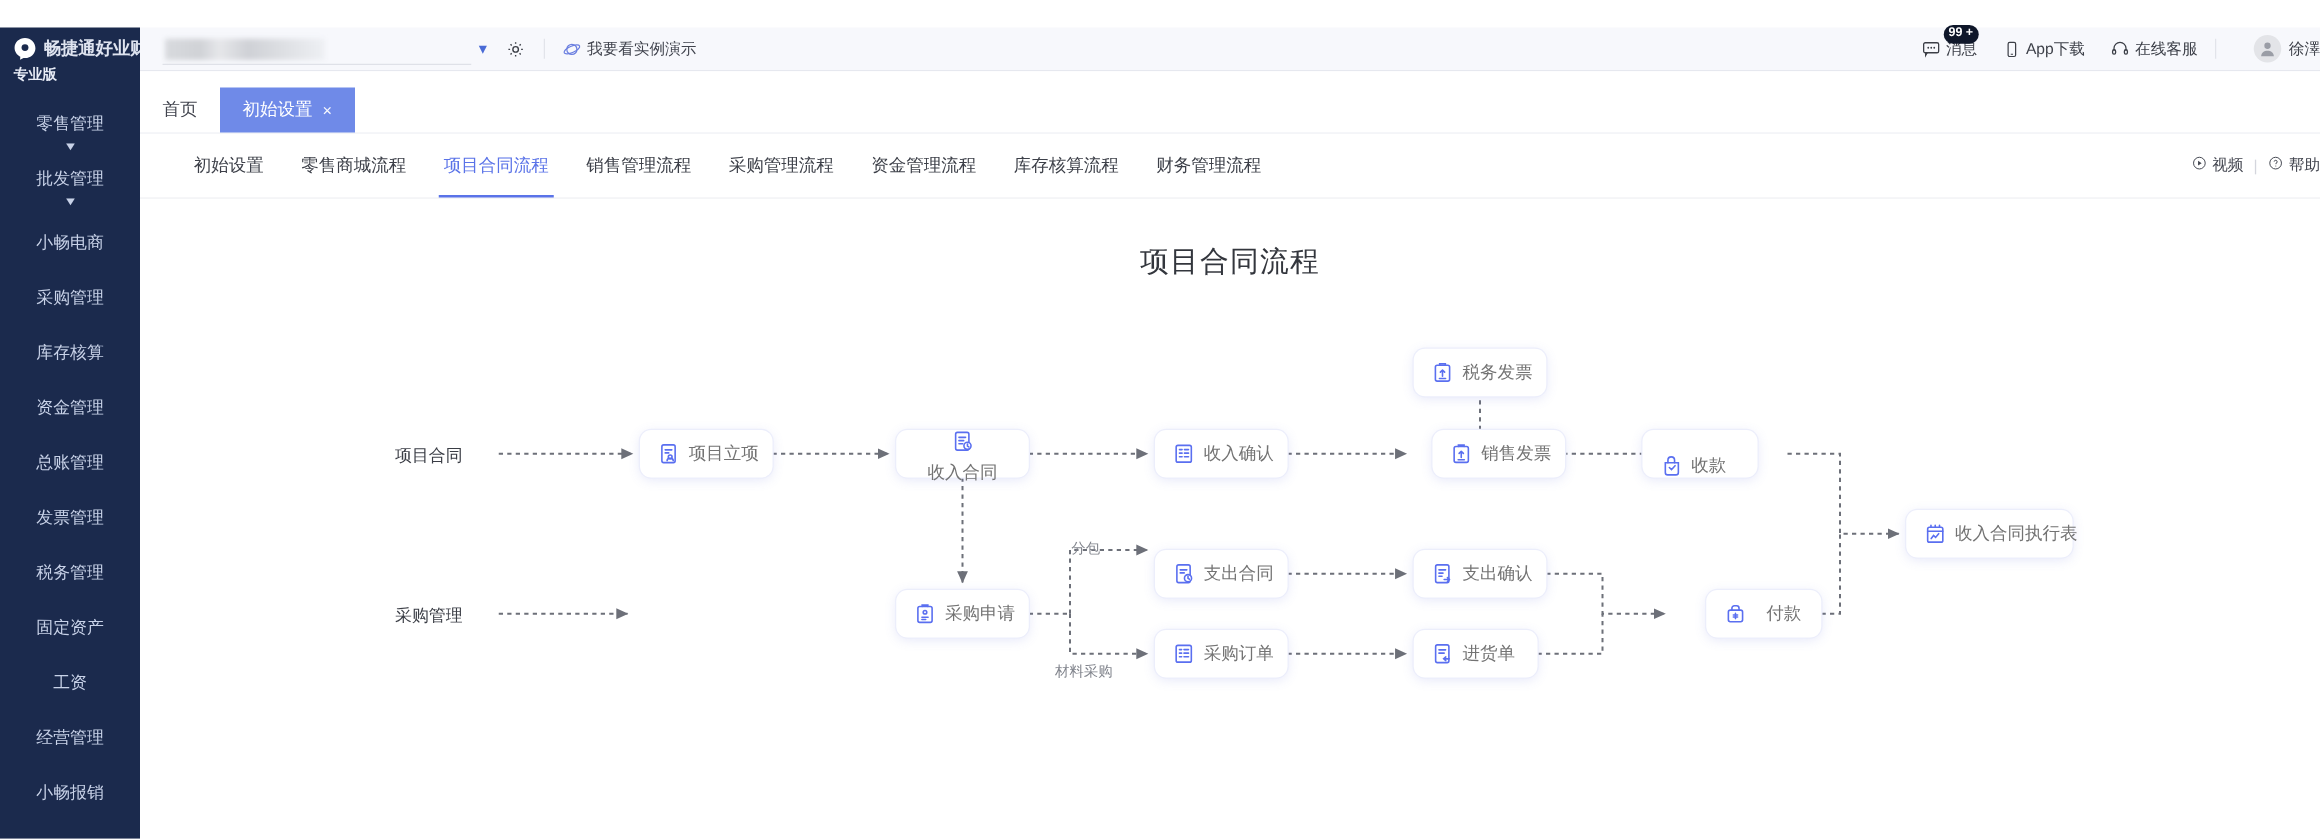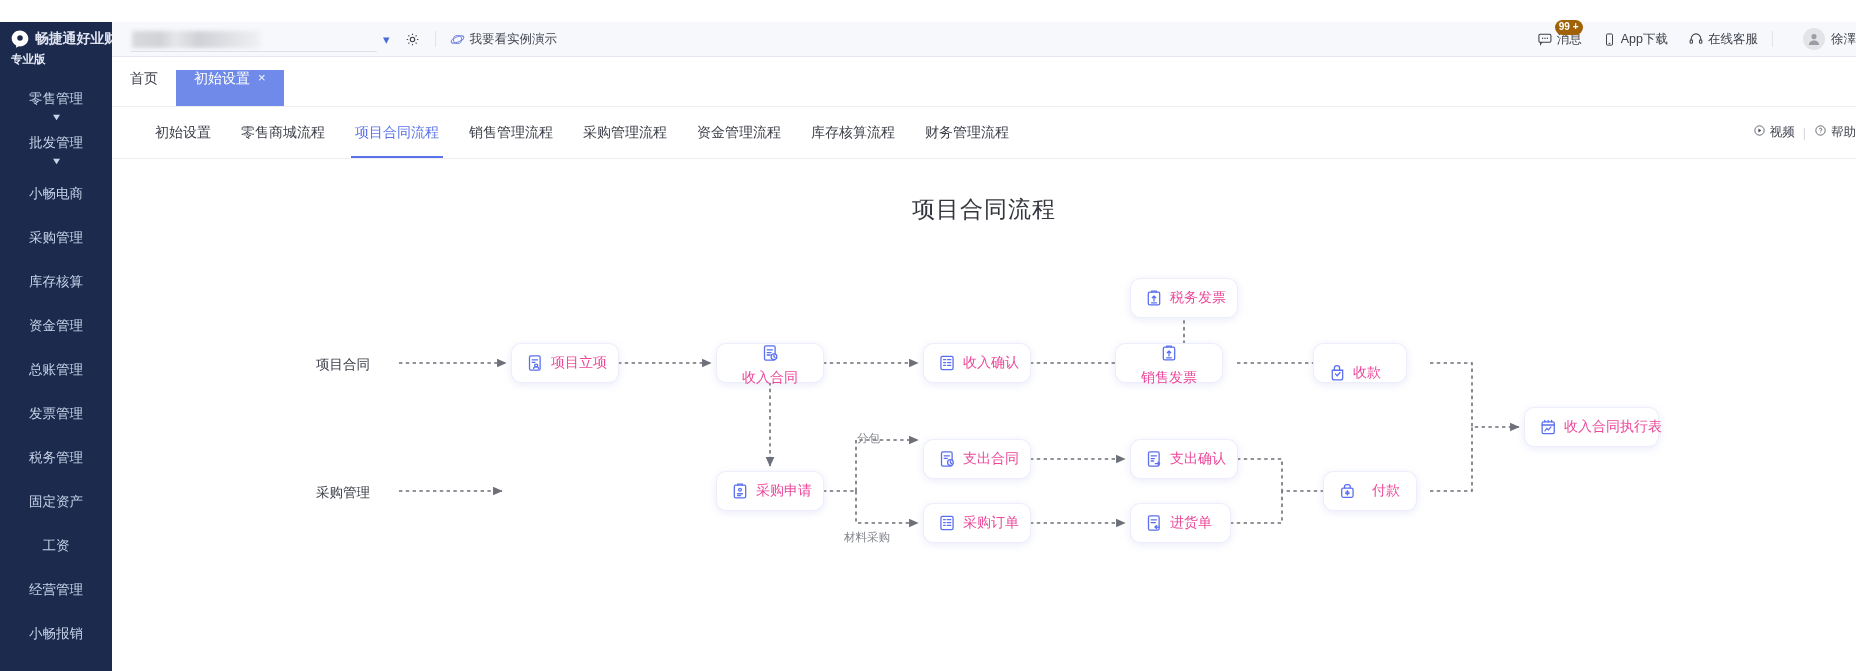--- a/index.html
+++ b/index.html
@@ -66,39 +66,39 @@
   #header-right {
     margin-left: auto; display: flex; align-items: center; padding-right: 0;
     height: 100%;
   }
   .hr-item {
     display: flex; align-items: center; gap: 4px; font-size: 12.5px; color: #3d4049;
     margin-left: 20px; cursor: pointer; position: relative; white-space: nowrap;
   }
   .badge {
     position: absolute; top: -11px; left: 18px;
-    background: #a16207; color: #fff; font-size: 10px; line-height: 1;
+    background: #0f172a; color: #fff; font-size: 10px; line-height: 1;
     padding: 2px 4px 3px 4px; border-radius: 9px; font-weight: 700;
     white-space: nowrap;
   }
   #avatar {
     width: 22px; height: 22px; border-radius: 50%; background: #e3e4e8;
     display: flex; align-items: center; justify-content: center;
     margin-left: 16px; flex: none;
   }
   #username { font-size: 12.5px; color: #3d4049; margin-left: 6px; white-space: nowrap; }
 
   
   #pagetabs {
     position: absolute; left: 112px; top: 57px; right: 0; height: 50px;
     background: #fff; display: flex; align-items: flex-end;
     border-bottom: 1px solid #eceef3;
   }
   .ptab {
-    height: 36px; padding: 0 18px; display: flex; gap: 8px;
+    height: 36px; padding: 0 18px; display: flex; align-items: center; gap: 8px;
     font-size: 14px; color: #41444e; cursor: pointer;
   }
   .ptab.active { background: #6f8ae8; color: #fff; }
   .ptab .x { font-size: 13px; opacity: .95; }
 
   
   #subtabs {
     position: absolute; left: 112px; top: 107px; right: 0; height: 52px;
     background: #fff; display: flex; align-items: center;
     border-bottom: 1px solid #edeef2;
@@ -126,21 +126,21 @@
   #chart-title {
     position: absolute; left: 0; right: 0; top: 35px; text-align: center;
     font-size: 23px; color: #33363d; letter-spacing: 1px;
   }
   #svg-layer { position: absolute; left: 0; top: 0; width: 1744px; height: 512px; }
 
   .node {
     position: absolute; display: flex; align-items: center; gap: 7px;
     background: #fff; border-radius: 9px; padding: 0 14px; height: 38px;
     box-shadow: 0 0 0 1px #eceefb, 0 2px 9px rgba(99,110,220,.17);
-    font-size: 14px; color: #ec4899; white-space: nowrap; cursor: pointer;
+    font-size: 14px; color: #737373; white-space: nowrap; cursor: pointer;
   }
   .node .ic { width: 18px; height: 18px; flex: none; display: block; }
   .rowlabel {
     position: absolute; font-size: 13.5px; color: #3a3d45; white-space: nowrap;
   }
   .edgelabel {
     position: absolute; font-size: 11.5px; color: #82858d; white-space: nowrap;
   }
 </style>
 </head>
@@ -378,21 +378,21 @@
         </div>
         <div class="node" style="left: 1019px; top: 120px; width: 106px;">
           <svg viewBox="0 0 18 19" class="ic">
             <rect x="3" y="3.4" width="12" height="13.4" rx="1.5" fill="none" stroke="#5a6ff0" stroke-width="1.35" stroke-linecap="round"></rect>
             <path d="M6.6 3.4V2.2h4.8v1.2" fill="none" stroke="#5a6ff0" stroke-width="1.35" stroke-linecap="round"></path>
             <path d="M9 12.6V7.4M9 7.4L7.2 9.2M9 7.4l1.8 1.8" fill="none" stroke="#5a6ff0" stroke-width="1.35" stroke-linecap="round"></path>
             <path d="M6.4 14.6h5.2" fill="none" stroke="#5a6ff0" stroke-width="1.35" stroke-linecap="round"></path>
           </svg>
           <span>税务发票</span>
         </div>
-        <div class="node" style="left: 1004px; top: 185px; width: 106px; flex-direction: column;">
+        <div class="node" style="left: 1034px; top: 185px; width: 106px;">
           <svg viewBox="0 0 18 19" class="ic">
             <rect x="3" y="3.4" width="12" height="13.4" rx="1.5" fill="none" stroke="#5a6ff0" stroke-width="1.35" stroke-linecap="round"></rect>
             <path d="M6.6 3.4V2.2h4.8v1.2" fill="none" stroke="#5a6ff0" stroke-width="1.35" stroke-linecap="round"></path>
             <path d="M9 12.6V7.4M9 7.4L7.2 9.2M9 7.4l1.8 1.8" fill="none" stroke="#5a6ff0" stroke-width="1.35" stroke-linecap="round"></path>
             <path d="M6.4 14.6h5.2" fill="none" stroke="#5a6ff0" stroke-width="1.35" stroke-linecap="round"></path>
           </svg>
           <span>销售发票</span>
         </div>
         <div class="node" style="left: 1202px; top: 185px; width: 92px; align-items: flex-end;">
           <svg viewBox="0 0 18 19" class="ic">
@@ -444,21 +444,21 @@
           <span>采购订单</span>
         </div>
         <div class="node" style="left: 1019px; top: 345px; width: 99px;">
           <svg viewBox="0 0 18 19" class="ic">
             <rect x="3.2" y="2" width="11.2" height="15" rx="1.5" fill="none" stroke="#5a6ff0" stroke-width="1.35" stroke-linecap="round"></rect>
             <path d="M6 6.2h5.6M6 9h4.4" fill="none" stroke="#5a6ff0" stroke-width="1.35" stroke-linecap="round"></path>
             <path d="M14.6 13.8h-4.6M11.8 12.2l-1.8 1.6 1.8 1.6" fill="none" stroke="#5a6ff0" stroke-width="1.35" stroke-linecap="round"></path>
           </svg>
           <span>进货单</span>
         </div>
-        <div class="node" style="left: 1212px; top: 313px; width: 92px; gap: 16px;">
+        <div class="node" style="left: 1253px; top: 313px; width: 92px; gap: 16px;">
           <svg viewBox="0 0 18 19" class="ic">
             <rect x="3.4" y="6.4" width="12" height="9.8" rx="1.6" fill="none" stroke="#5a6ff0" stroke-width="1.35" stroke-linecap="round"></rect>
             <path d="M6.4 6.4V4.8a2 2 0 0 1 2-2h2a2 2 0 0 1 2 2v1.6" fill="none" stroke="#5a6ff0" stroke-width="1.35" stroke-linecap="round"></path>
             <path d="M9.4 9.2v4.4M7.6 10.6h3.6M7.6 12.2h3.6" fill="none" stroke="#5a6ff0" stroke-width="1.35" stroke-linecap="round"></path>
           </svg>
           <span>付款</span>
         </div>
         <div class="rowlabel" style="left: 204px; top: 197px;">项目合同</div>
         <div class="rowlabel" style="left: 204px; top: 325px;">采购管理</div>
         <div class="edgelabel" style="left: 745px; top: 272px;">分包</div>

